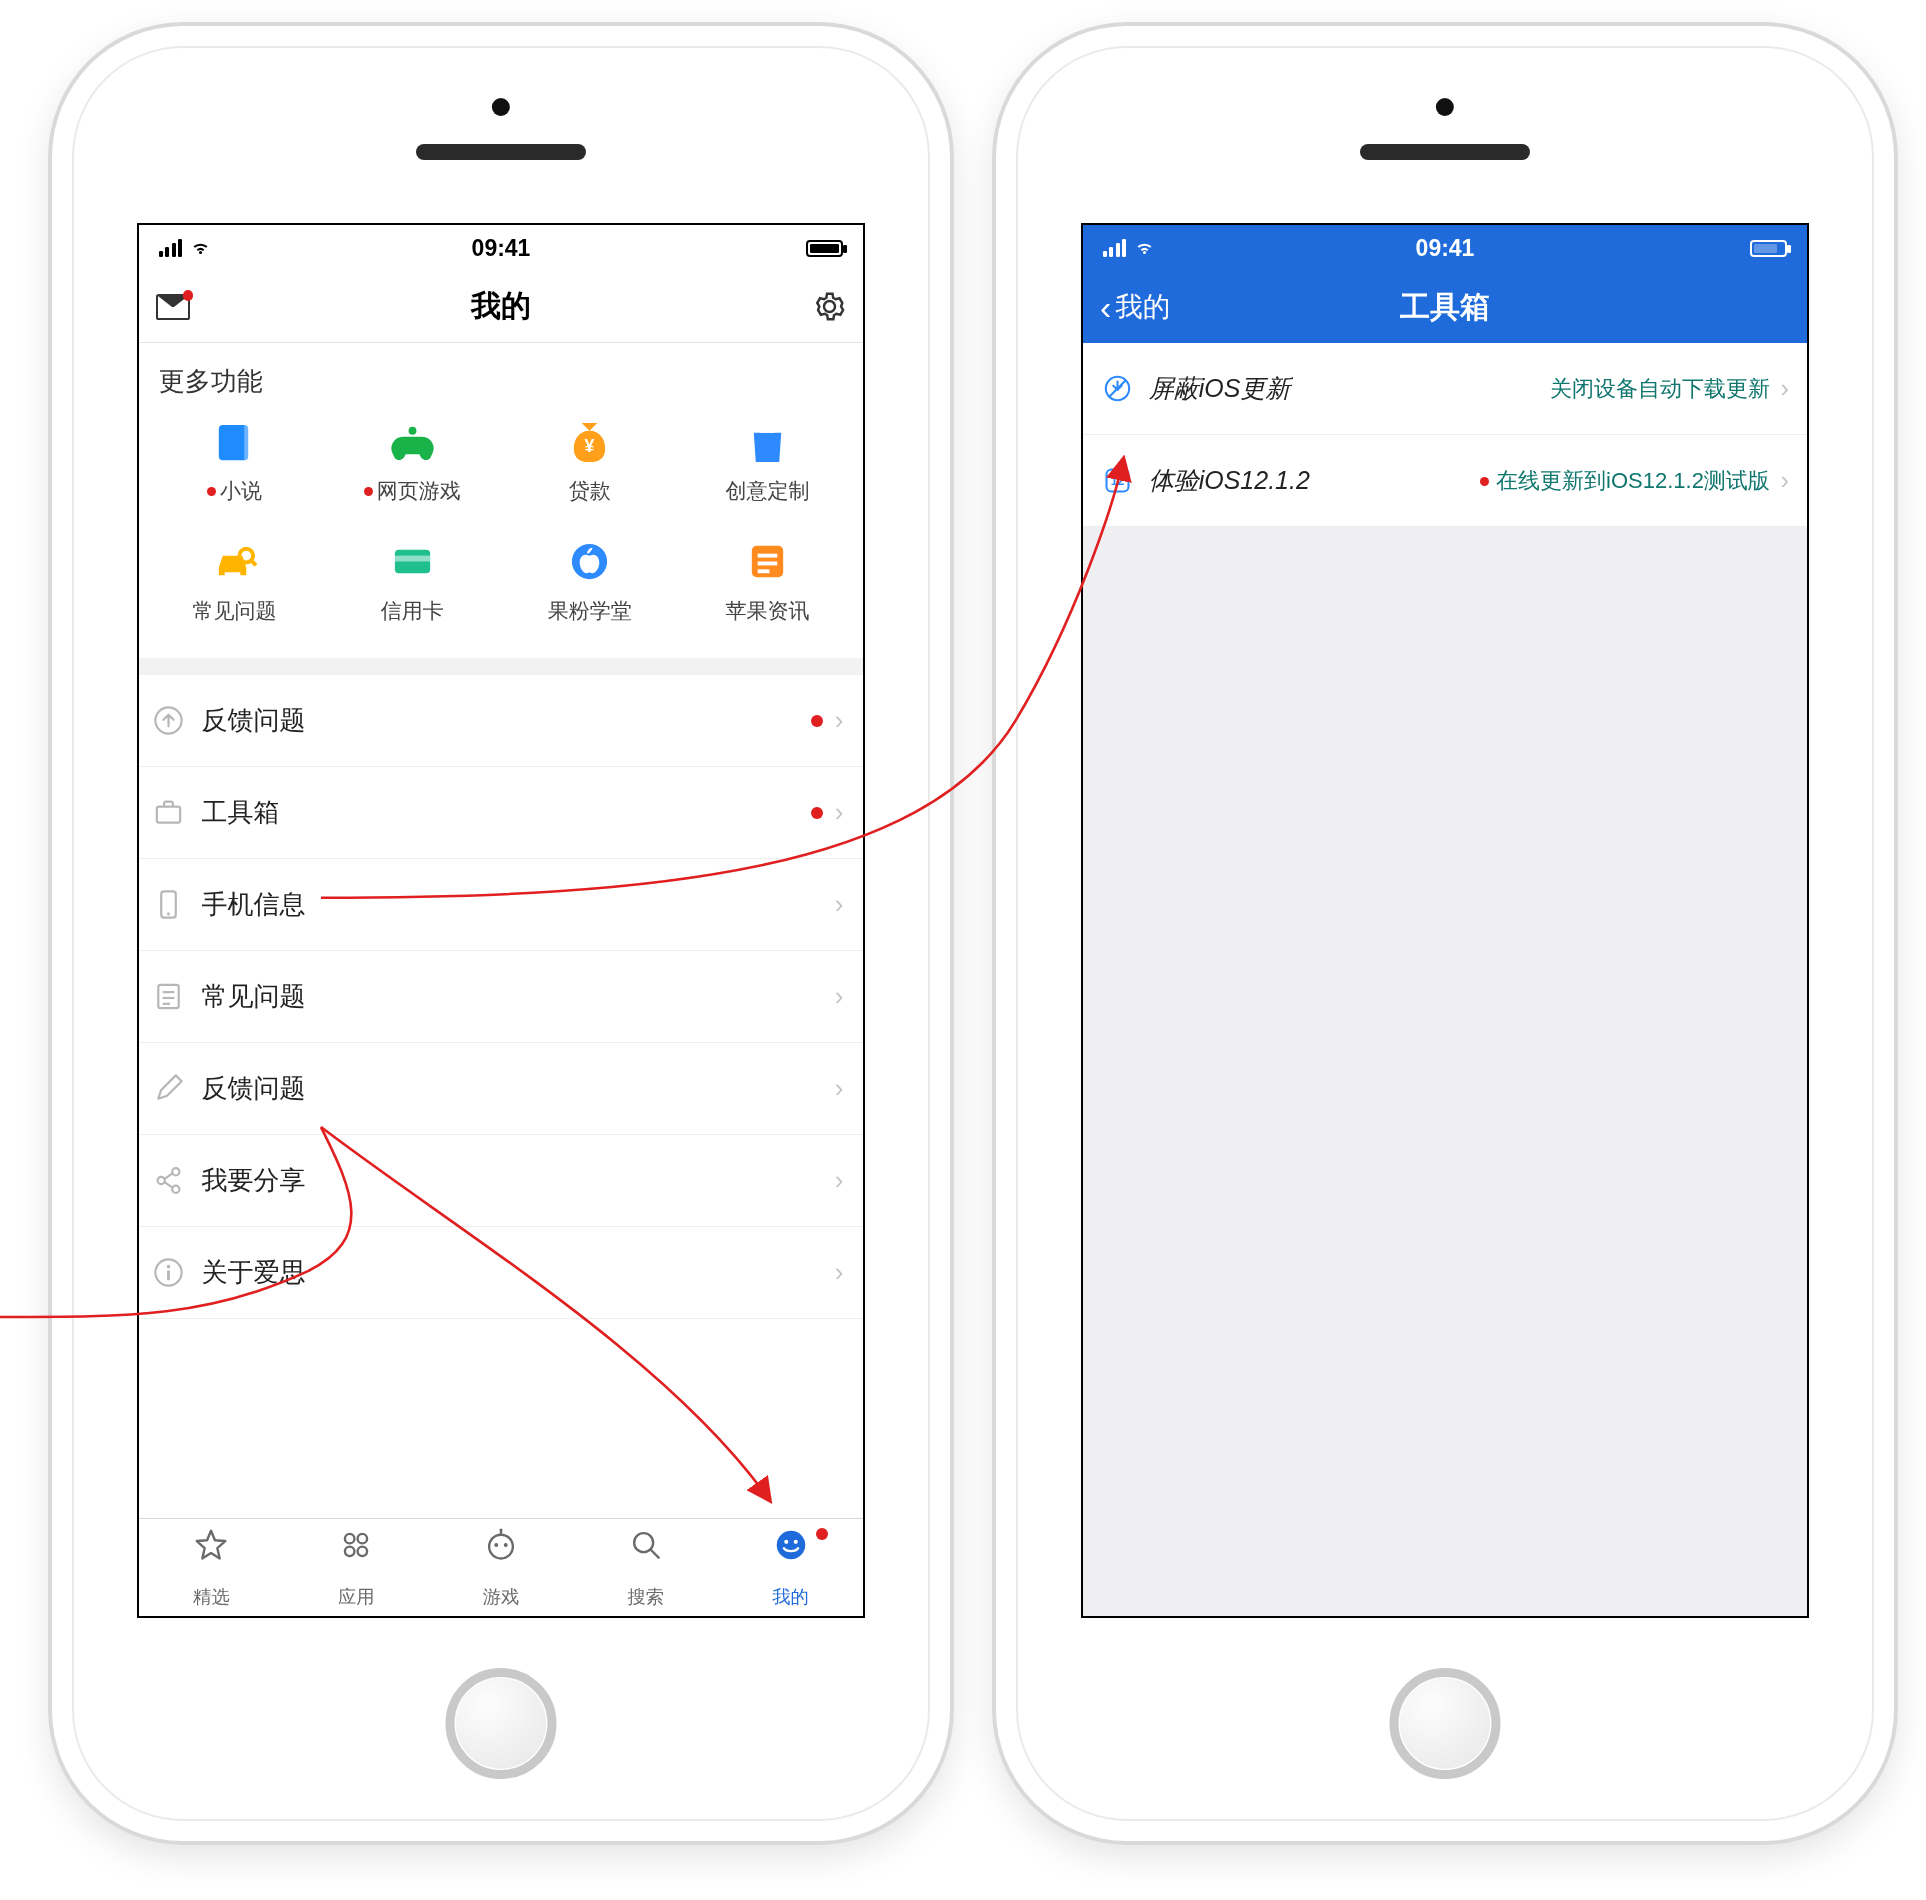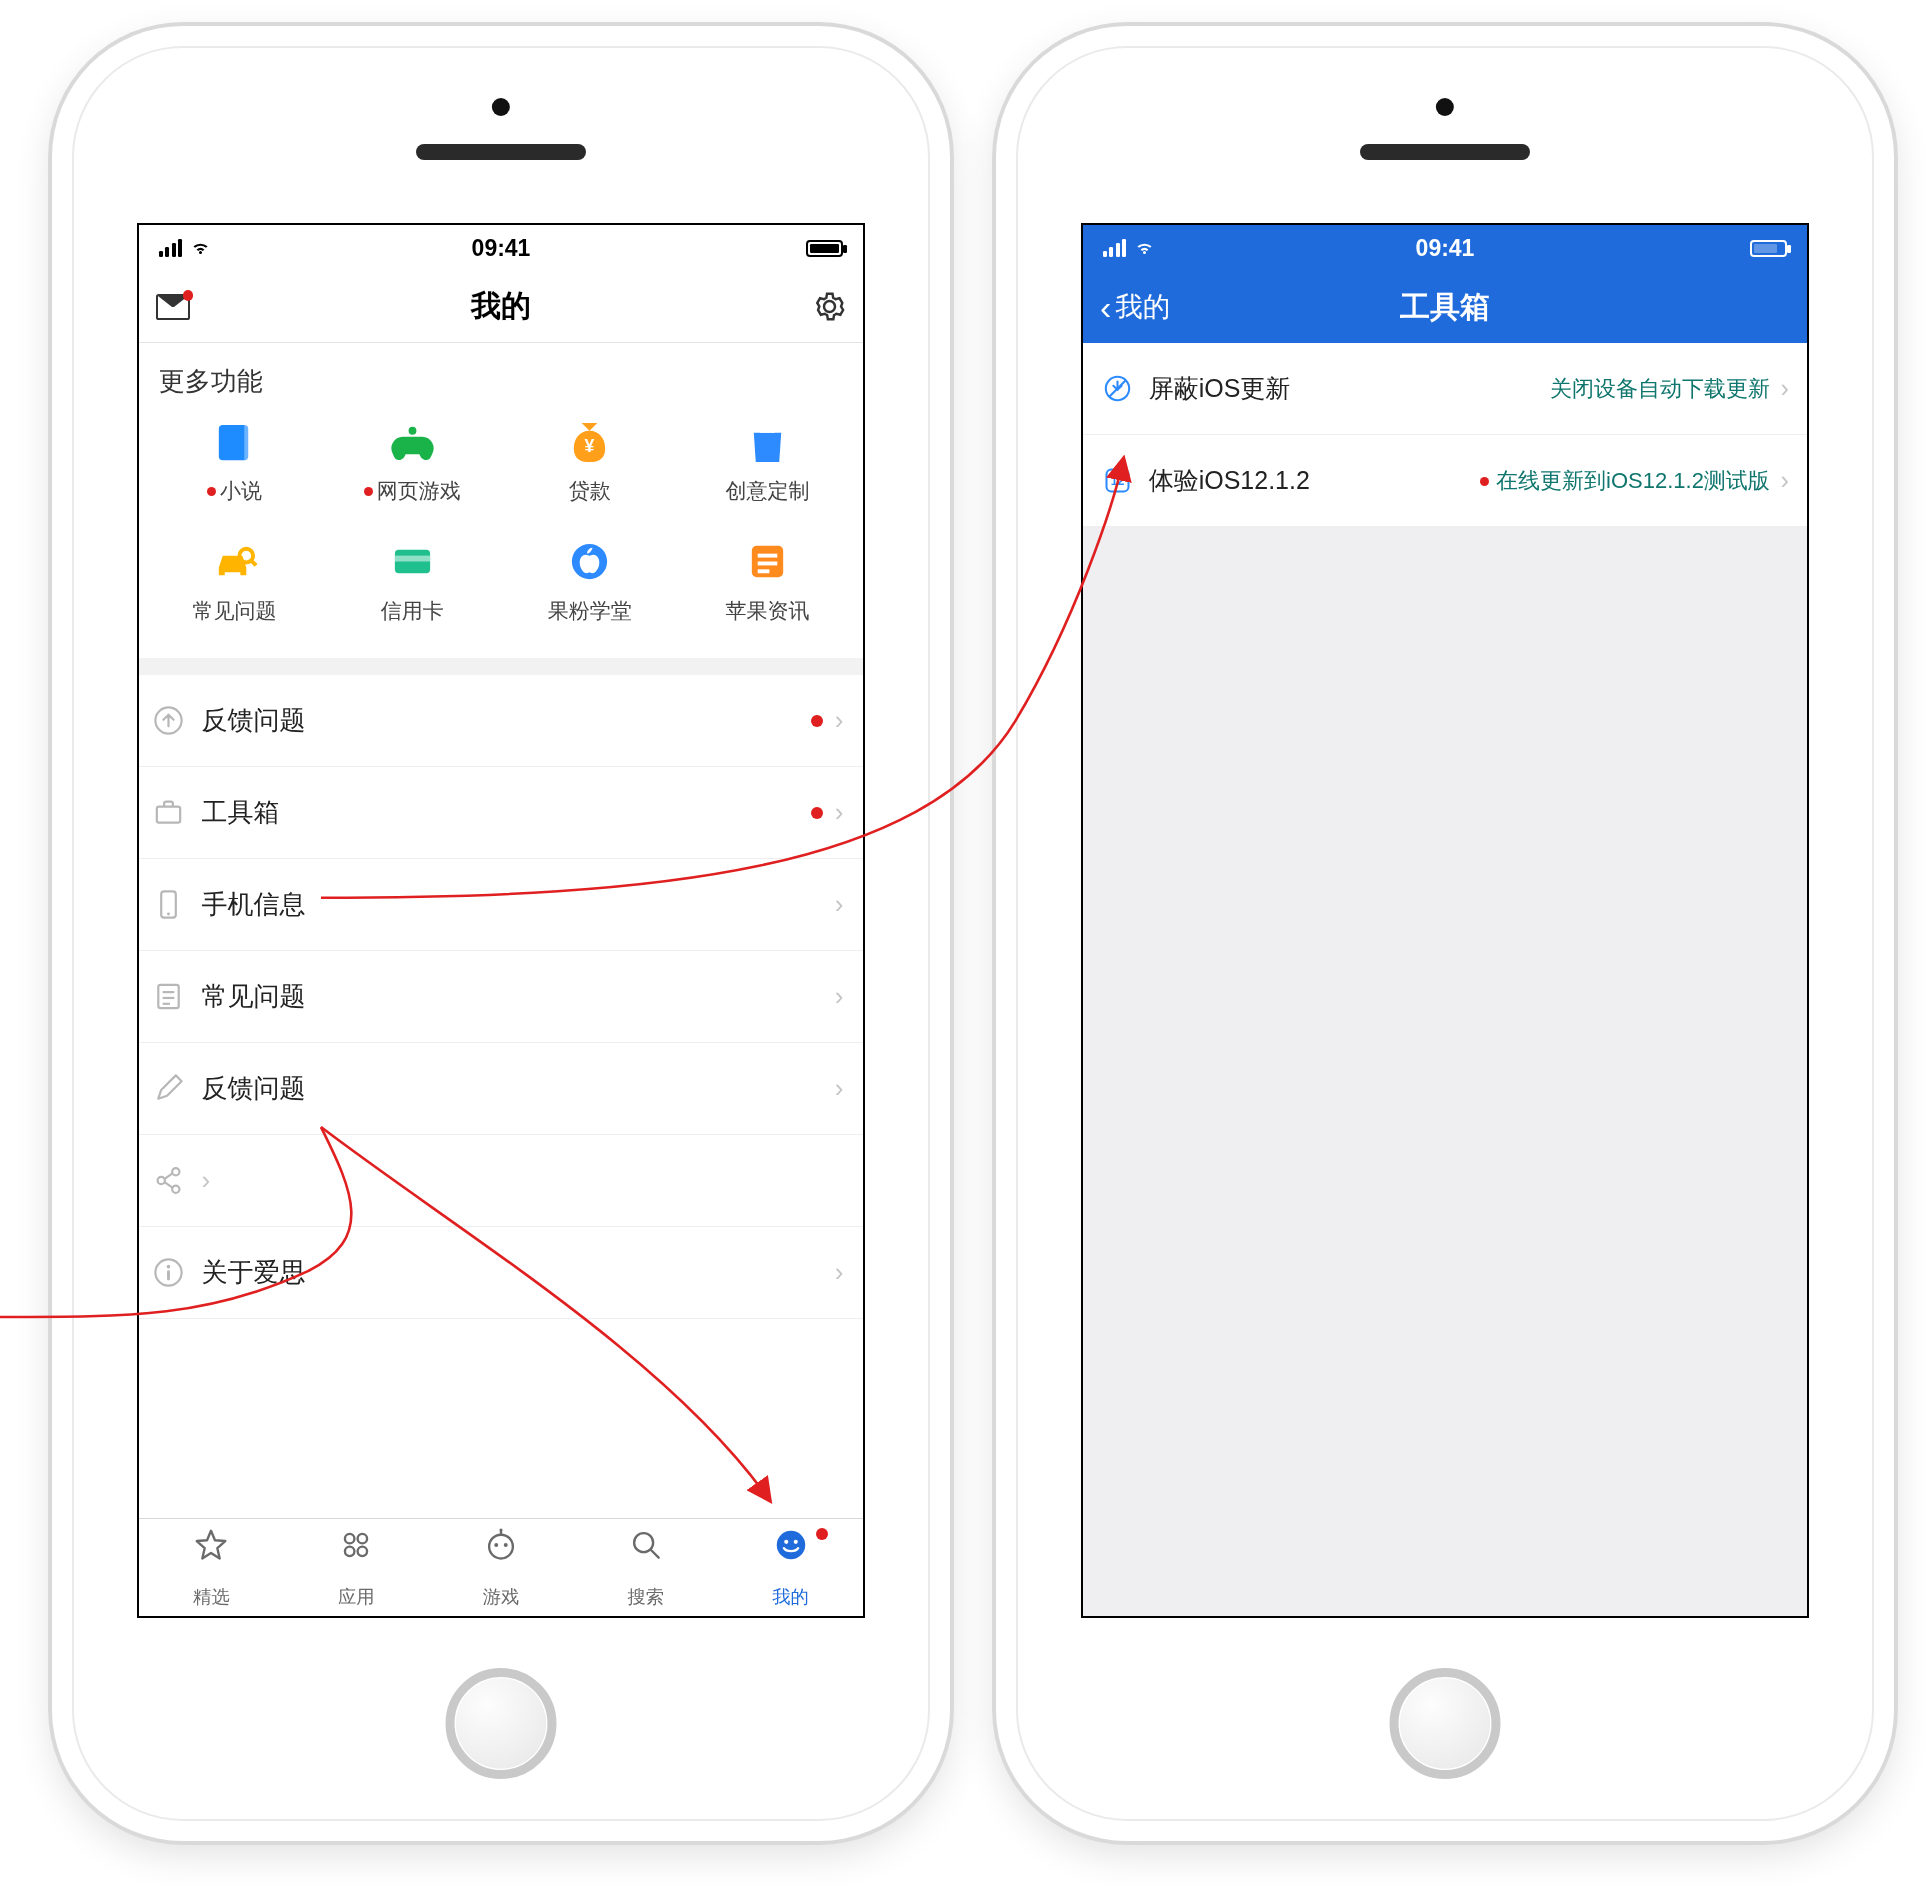--- a/index.html
+++ b/index.html
@@ -163,21 +163,21 @@
   
   .tool-row {
     display:flex; align-items:center;
     height:92px;
     padding:0 18.3px;
     border-bottom:0.7px solid #eee;
     font-size:25px;
     background: #fff;
   }
   .tool-row .ticon2 { width:33px; height:33px; margin-right:14.4px; display:flex; align-items:flex-start; justify-content:center;}
-  .tool-row .tlabel { flex:0 0 auto; color:#222; margin-right:auto;}
+  .tool-row .tlabel { flex:0 0 auto; color:#222; margin-right:auto;font-style:italic;}
   .tool-row .tdesc  { color:#0f766e; font-size:22px; margin-left:13px;}
   .tool-row .tdesc .rd { width:9.2px; height:9.2px; background:#e02020; border-radius:50%; display:inline-block; margin-right:6.6px; vertical-align:middle;}
   .tool-row .chev { color:#c5c5c5; font-size:25px; margin-left:10.5px;}
   .screen-right-body { flex:1; background:#efeff2; }
 
   
   svg.annot { position:absolute; inset:0; width:100%; height:100%; pointer-events:none; }
 
   
   svg.ico { width:100%; height:100%; display:block; }
@@ -391,20 +391,21 @@
           <div class="row">
     <div class="ric">
               <svg class="ico" viewBox="0 0 48 48">
                 <circle cx="14" cy="24" r="5" fill="none" stroke="currentColor" stroke-width="3"></circle>
                 <circle cx="34" cy="12" r="5" fill="none" stroke="currentColor" stroke-width="3"></circle>
                 <circle cx="34" cy="36" r="5" fill="none" stroke="currentColor" stroke-width="3"></circle>
                 <line x1="18" y1="22" x2="30" y2="14" stroke="currentColor" stroke-width="3"></line>
                 <line x1="18" y1="26" x2="30" y2="34" stroke="currentColor" stroke-width="3"></line>
               </svg>
             </div>
+    <div class="title">我要分享</div>
 
     <div class="chev">›</div>
           </div>
           <div class="row">
     <div class="ric">
               <svg class="ico" viewBox="0 0 48 48">
                 <circle cx="24" cy="24" r="18" fill="none" stroke="currentColor" stroke-width="3"></circle>
                 <circle cx="24" cy="16" r="2.5" fill="currentColor"></circle>
                 <rect x="22" y="21" width="4" height="14" rx="2" fill="currentColor"></rect>
               </svg>

